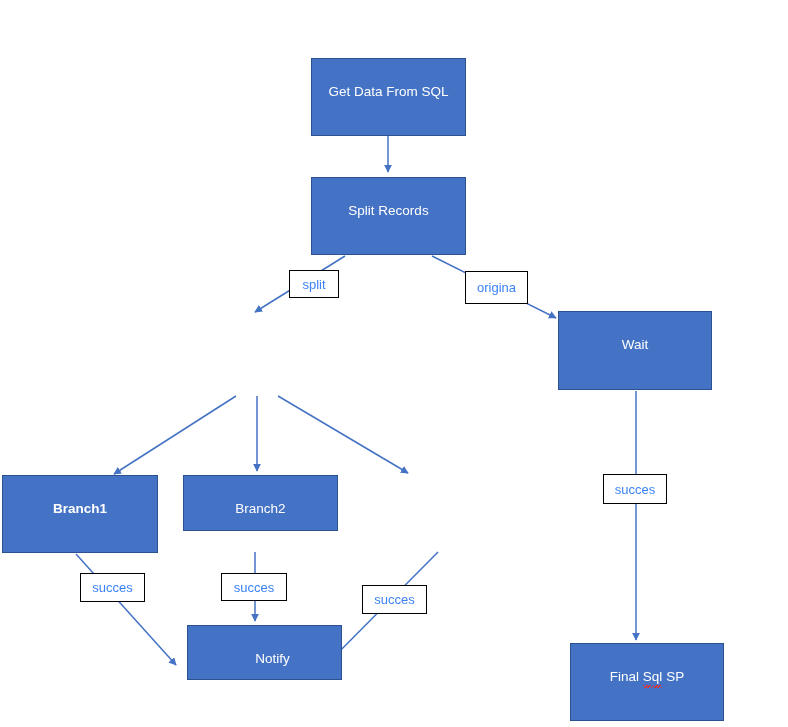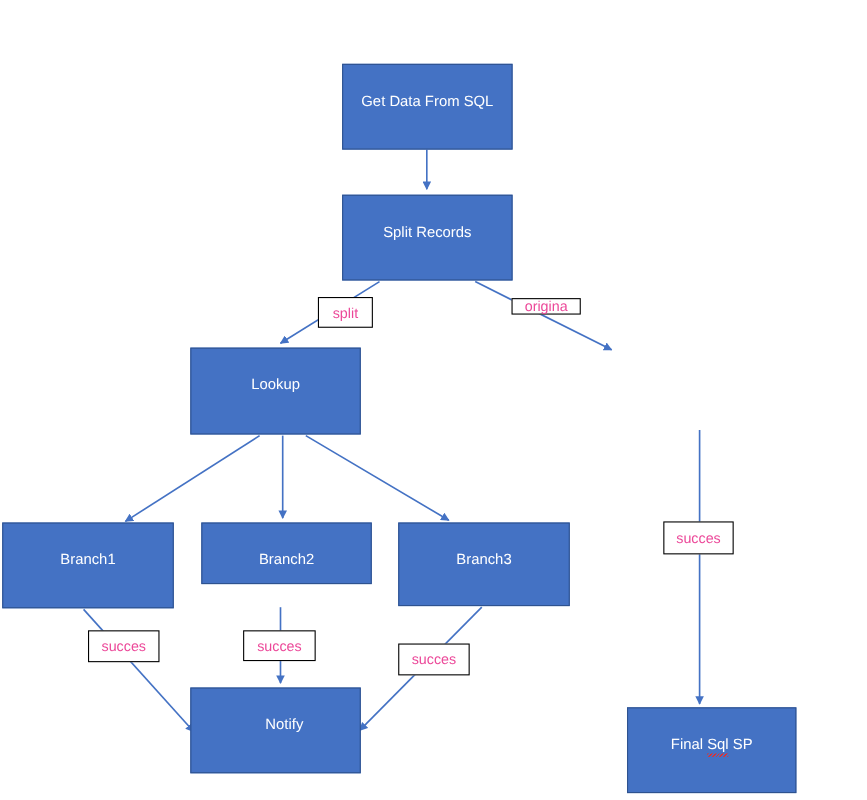--- a/index.html
+++ b/index.html
@@ -42,21 +42,21 @@
   .node .node-label {
     display: block;
     padding-top: 26px;
     white-space: nowrap;
   }
   .edge-label {
     position: absolute;
     background: #ffffff;
     border: 1px solid #000000;
     box-sizing: border-box;
-    color: #ec4899;
+    color: #3b82f6;
     font-size: 13px;
     display: flex;
     align-items: center;
     justify-content: center;
     white-space: nowrap;
     z-index: 5;
   }
   .spell {
     position: relative;
     display: inline-block;
@@ -102,52 +102,49 @@
   </svg>
 
   <div class="node" style="left: 311px; top: 58px; width: 155px; height: 78px;">
     <span class="node-label">Get Data From SQL</span>
   </div>
 
   <div class="node" style="left: 311px; top: 177px; width: 155px; height: 78px;">
     <span class="node-label">Split Records</span>
   </div>
 
-  <div class="node" style="left: 173px; top: 316px; width: 155px; height: 79px;">
-    <span class="node-label">Lookup</span>
+
+  <div class="node" style="left: 558px; top: 311px; width: 154px; height: 79px;">
+    <span class="node-label">Wait</span>
   </div>
 
-
-  <div class="node" style="left: 2px; top: 475px; width: 156px; height: 78px;">
+  <div class="node" style="left: 2px; top: 475px; width: 156px; height: 78px; font-weight: bold;">
     <span class="node-label">Branch1</span>
   </div>
 
   <div class="node" style="left: 183px; top: 475px; width: 155px; height: 56px;">
     <span class="node-label">Branch2</span>
   </div>
 
-  <div class="node" style="left: 362px; top: 475px; width: 156px; height: 76px;">
-    <span class="node-label">Branch3</span>
-  </div>
 
-  <div class="node" style="left: 173px; top: 625px; width: 155px; height: 78px; padding-left: 16px;">
+  <div class="node" style="left: 187px; top: 625px; width: 155px; height: 55px; padding-left: 16px;">
     <span class="node-label">Notify</span>
   </div>
 
   <div class="node" style="left: 558px; top: 643px; width: 154px; height: 78px; margin-left: 12px;">
     <span class="node-label">
       <span>Final </span><span class="spell">Sql</span><span> SP</span>
     </span>
   </div>
 
   <div class="edge-label" style="left: 289px; top: 270px; width: 50px; height: 28px;">
     <span>split</span>
   </div>
 
-  <div class="edge-label" style="left: 465px; top: 271px; width: 63px; height: 15px;">
+  <div class="edge-label" style="left: 465px; top: 271px; width: 63px; height: 33px;">
     <span>origina</span>
   </div>
 
   <div class="edge-label" style="left: 80px; top: 573px; width: 65px; height: 29px;">
     <span>succes</span>
   </div>
 
   <div class="edge-label" style="left: 221px; top: 573px; width: 66px; height: 28px;">
     <span>succes</span>
   </div>

